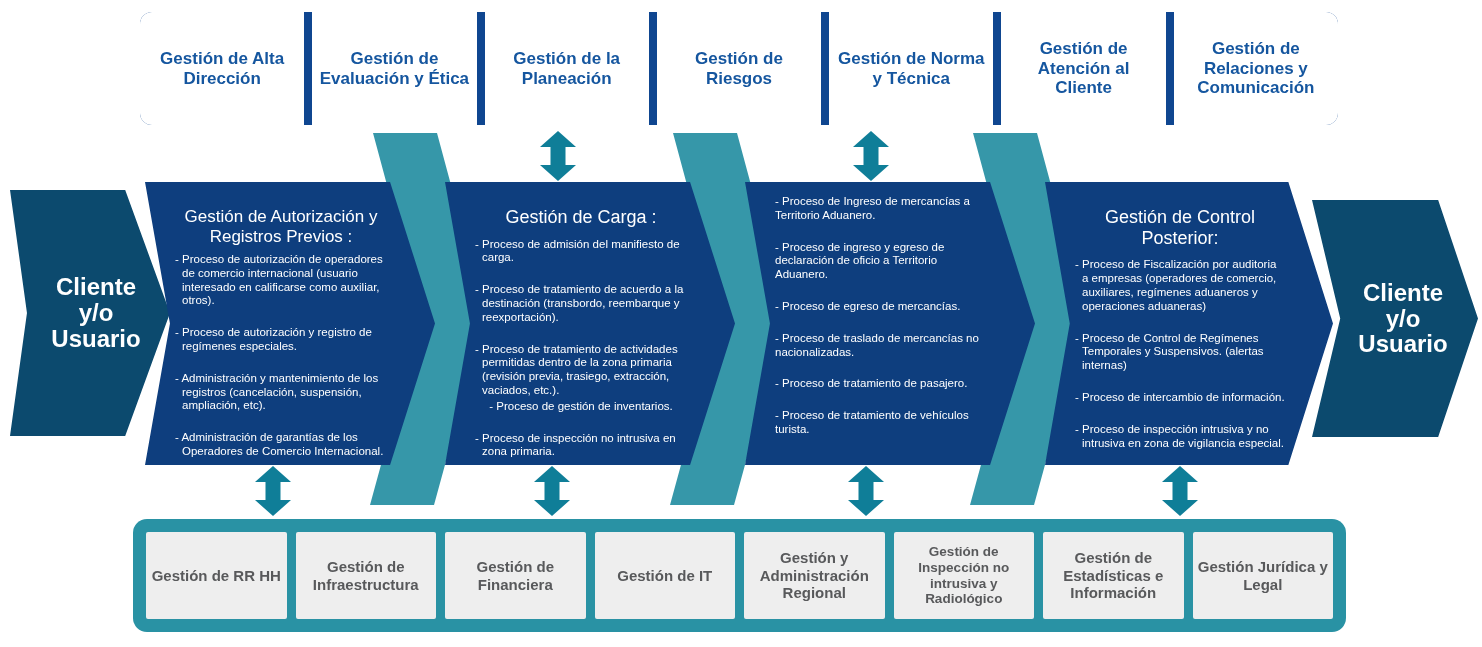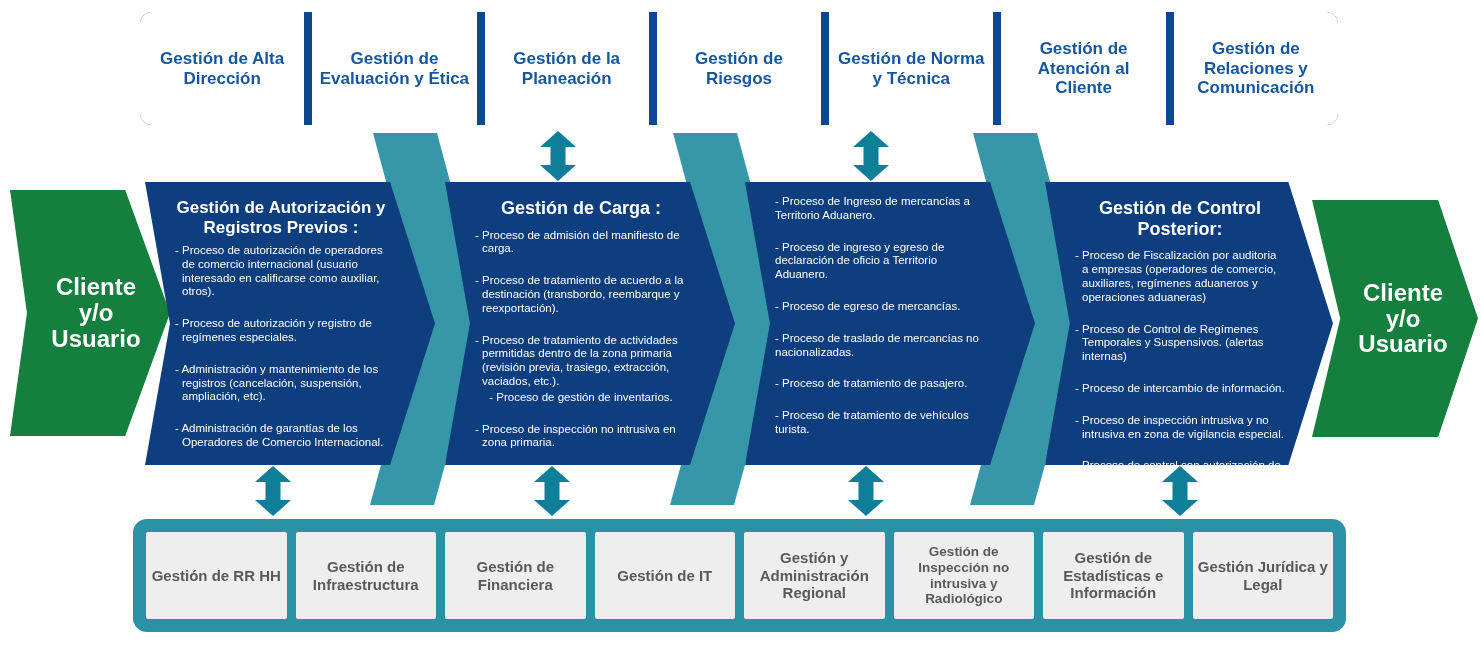--- a/index.html
+++ b/index.html
@@ -24,34 +24,34 @@
   
   #bands{position:absolute;left:0;top:0;z-index:1;}
 
   
   .core-arrow{
     position:absolute;top:182px;height:283px;width:290px;background:#0E3E7E;
     clip-path:polygon(0 0,84.5% 0,100% 50%,84.5% 100%,0 100%,8.6% 50%);
     color:#ffffff;box-sizing:border-box;padding:13px 48px 10px 30px;z-index:2;
   }
   .core-arrow .title{
-    font-weight:bold;font-size:18px;text-align:center;line-height:1.15;
-    margin:3px 0 10px 0;
+    font-weight:normal;font-size:18px;text-align:center;line-height:1.15;
+    margin:12px 0 10px 0;
   }
   .core-arrow.small-title .title{font-size:17px;margin-bottom:7px;}
   .core-arrow .item{
     font-size:11.5px;line-height:1.2;padding-left:7px;text-indent:-7px;
   }
   .core-arrow.no-hang .item{padding-left:0;text-indent:0;}
   .core-arrow .item + .item{margin-top:18px;}
   .core-arrow .item.tight{margin-top:2px;text-align:center;}
 
   
   .client{
-    position:absolute;background:#15803d;color:#ffffff;font-weight:bold;
+    position:absolute;background:#0c4a6e;color:#ffffff;font-weight:bold;
     display:flex;flex-direction:column;align-items:center;justify-content:center;
     font-size:24px;line-height:1.08;z-index:2;text-align:center;
   }
   .client.left{
     left:10px;top:190px;width:160px;height:246px;padding-left:12px;box-sizing:border-box;
     clip-path:polygon(0 0,72% 0,100% 50%,72% 100%,0 100%,10.6% 50%);
   }
   .client.right{
     left:1312px;top:200px;width:166px;height:237px;padding-left:16px;box-sizing:border-box;
     clip-path:polygon(0 0,76% 0,100% 50%,76% 100%,0 100%,17% 50%);

